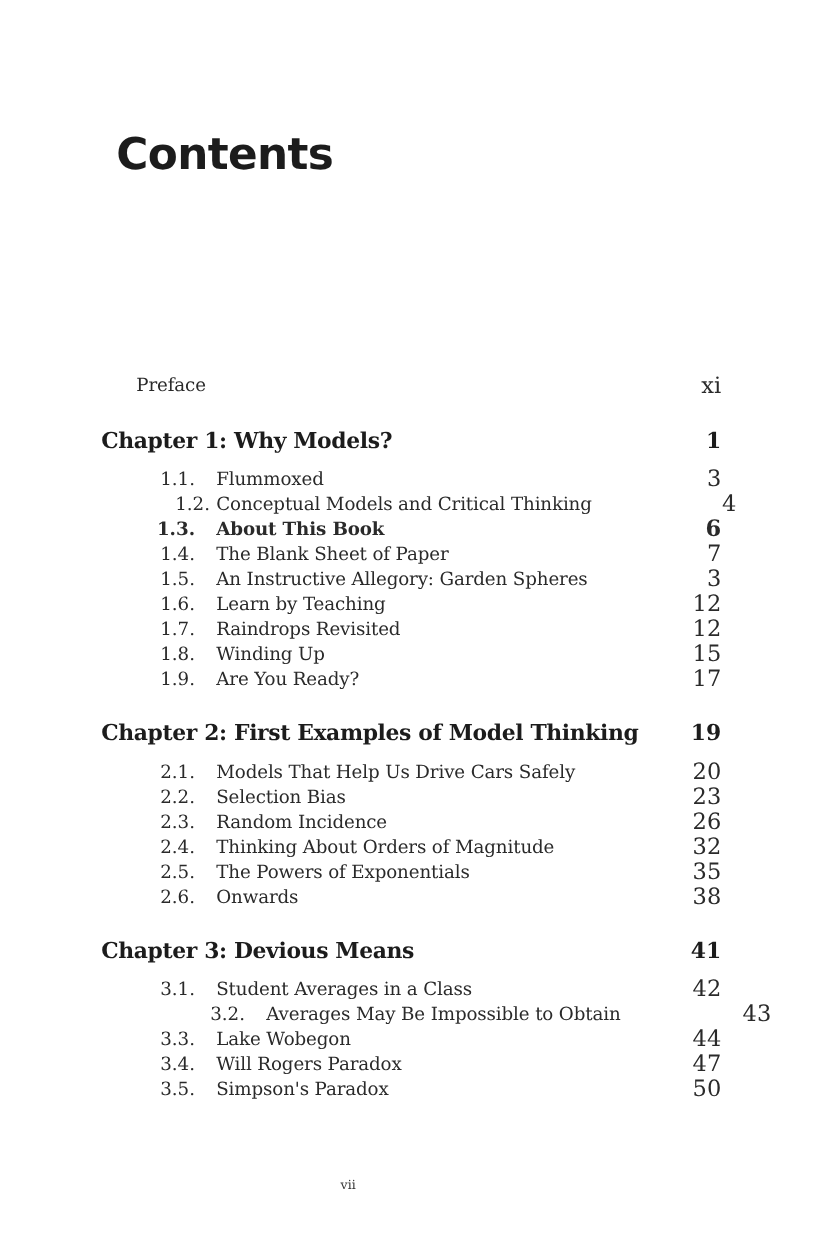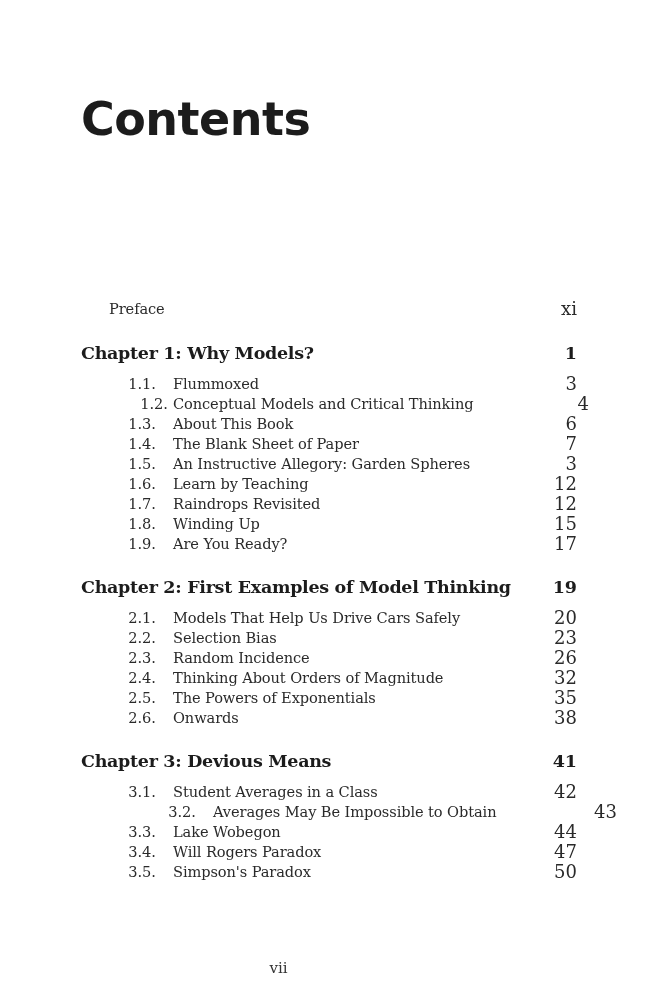--- a/index.html
+++ b/index.html
@@ -2,44 +2,44 @@
 <html><head>
   <meta charset="utf-8">
   <style>
     html, body { margin: 0; padding: 0; }
     body {
       width: 661px; height: 1000px; background: #ffffff; color: #1e1e1e;
       position: relative; overflow: hidden;
       font-family: "DejaVu Serif", "Liberation Serif", serif;
     }
     .title {
-      position: absolute; left: 81px; top: 92px; margin: 0;
+      position: absolute; left: 81px; top: 92px; margin: 12px;
       font-family: "DejaVu Sans", "Liberation Sans", sans-serif;
-      font-weight: bold; font-size: 46px; letter-spacing: -0.5px; color: #1c1c1c;
+      font-weight: bold; font-size: 35px; letter-spacing: -0.5px; color: #1c1c1c;
     }
     .row { position: absolute; left: 0; width: 661px; height: 20px; }
     .num {
       position: absolute; right: 505px; 
       font-size: 14.6px; line-height: 20px; color: #2a2a2a; white-space: nowrap;
     }
     .label {
       position: absolute; left: 173px;
       font-size: 14.6px; line-height: 20px; color: #2a2a2a; white-space: nowrap;
       letter-spacing: -0.1px;
     }
     .page {
       position: absolute; right: 84px;
       font-size: 18px; line-height: 20px; color: #2a2a2a; white-space: nowrap;
     }
     .chapter .label { left: 81px; font-weight: bold; font-size: 17.5px; color: #1c1c1c; letter-spacing: -0.3px; }
     .chapter .page { font-weight: bold; font-size: 17.5px; color: #1c1c1c; }
     .preface .label { left: 109px; }
     .folio {
       position: absolute; top: 943px; left: 0; width: 557px; text-align: center;
-      font-size: 15px; color: #333; margin-top: 16px;
+      font-size: 10px; color: #333;
     }
   </style>
 </head>
 <body>
 
 <h1 class="title">Contents</h1>
 
 <div>
 
   <div class="row preface" style="top:299px;">
@@ -54,21 +54,21 @@
   <div class="row" style="top:374px;">
     <span class="num">1.1.</span>
     <span class="label">Flummoxed</span>
     <span class="page">3</span>
   </div>
   <div class="row" style="top:394px;padding-left:12px;">
     <span class="num">1.2.</span>
     <span class="label">Conceptual Models and Critical Thinking</span>
     <span class="page">4</span>
   </div>
-  <div class="row" style="top:414px;">
+  <div class="row" style="top:414px;font-weight:bold;">
     <span class="num">1.3.</span>
     <span class="label">About This Book</span>
     <span class="page">6</span>
   </div>
   <div class="row" style="top:434px;">
     <span class="num">1.4.</span>
     <span class="label">The Blank Sheet of Paper</span>
     <span class="page">7</span>
   </div>
   <div class="row" style="top:454px;">

